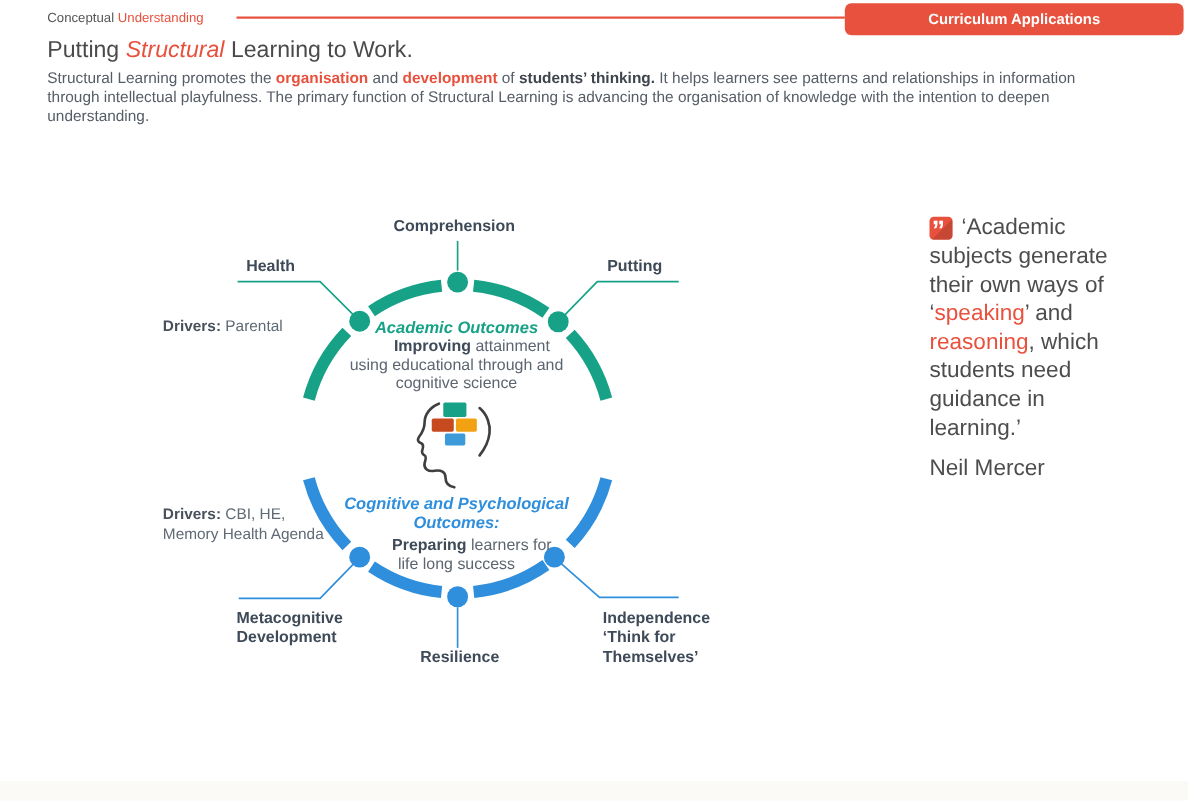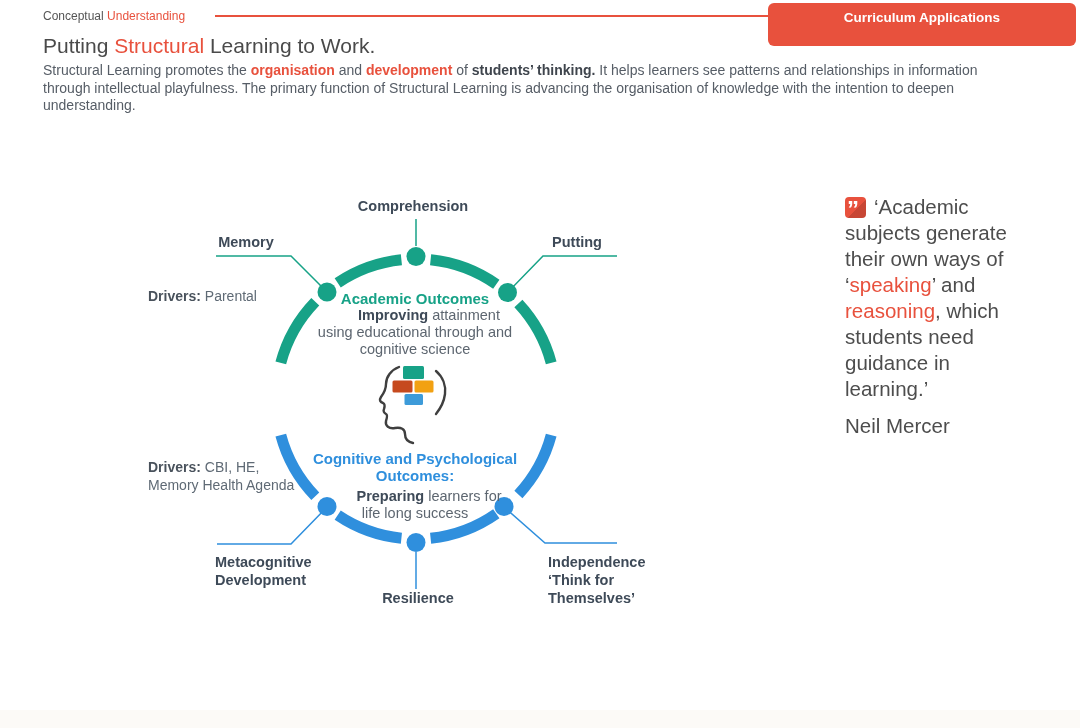--- a/index.html
+++ b/index.html
@@ -8,37 +8,37 @@
   }
   *{box-sizing:border-box;margin:0;padding:0;}
   html,body{width:1080px;height:728px;}
   body{font-family:"Liberation Sans",sans-serif;background:#fff;position:relative;overflow:hidden;}
   .abs{position:absolute;}
 
   
   .breadcrumb{left:43px;top:9px;font-size:12px;color:#555;}
   .breadcrumb .accent{color:var(--accent);}
   .rule{left:215px;top:15px;width:553px;height:2px;background:var(--accent);}
-  .app-btn{left:768px;top:3px;width:308px;height:43px;background:var(--accent);
+  .app-btn{left:768px;top:3px;width:308px;height:29px;background:var(--accent);
     border-radius:6px;color:#fff;font-size:13.5px;font-weight:600;text-align:center;line-height:29px;}
 
   
   .page-title{left:43px;top:34px;font-size:21px;color:var(--ink);}
-  .page-title .accent{color:var(--accent);}
+  .page-title .accent{color:var(--accent);font-style:italic;}
   .intro{left:43px;top:62px;width:985px;font-size:14px;line-height:17.5px;color:#565d66;}
   .intro .accent{color:var(--accent);font-weight:700;}
   .intro b{color:#3f454d;}
 
   
   .node-label{font-size:14.5px;font-weight:700;color:var(--slate);line-height:18px;}
   .center{transform:translateX(-50%);text-align:center;}
   .pre-line{white-space:pre-line;}
   .drivers{font-size:14px;line-height:18px;color:var(--gray);}
   .drivers b{color:#49525c;}
-  .circle-head{font-size:15px;font-weight:700;}
+  .circle-head{font-size:15px;font-weight:700;font-style:italic;}
   .circle-head.g{color:var(--green);}
   .circle-head.b{color:var(--blue);line-height:16.5px;}
   .circle-body{font-size:14.5px;line-height:17px;color:#5d6670;}
   .circle-body b{color:var(--slate);padding-left:28px;}
 
   svg .arc-g{stroke:var(--green);stroke-width:11;fill:none;}
   svg .arc-b{stroke:var(--blue);stroke-width:11;fill:none;}
   svg .dot-g{fill:var(--green);}
   svg .dot-b{fill:var(--blue);}
   svg .ln-g{stroke:var(--green);stroke-width:1.5;fill:none;}
@@ -111,21 +111,21 @@
     <path class="head" d="M 399 367 C 391 370 386 377 386 384 C 386 389 384 393 381 397 C 379 400 380 402 383 403 C 385 404 385 406 384 409 C 383 411 384 413 386 414 C 388 415 387 418 386 421 C 385 426 389 429 395 428 C 401 427 405 429 405 434 C 405 439 408 442 413 443"></path>
     <path class="head" d="M 436 371 C 443 377 446 386 445 394 C 444 402 440 409 436 414"></path>
     <rect x="403" y="366" width="21" height="13" rx="1.5" fill="#17a287"></rect>
     <rect x="392.5" y="380.5" width="20" height="12" rx="1.5" fill="#c64a1e"></rect>
     <rect x="414.5" y="380.5" width="19" height="12" rx="1.5" fill="#f2a112"></rect>
     <rect x="404.5" y="394" width="18.5" height="11" rx="1.5" fill="#3d9bd9"></rect>
   </g>
 </svg>
 
 <div class="abs node-label center" style="left:413px;top:197px">Comprehension</div>
-<div class="abs node-label center" style="left:246px;top:233px">Memory</div>
+<div class="abs node-label center" style="left:246px;top:233px">Health</div>
 <div class="abs node-label center" style="left:577px;top:233px">Putting</div>
 <div class="abs node-label pre-line" style="left:215px;top:553px">Metacognitive
 Development</div>
 <div class="abs node-label center" style="left:418px;top:589px">Resilience</div>
 <div class="abs node-label pre-line" style="left:548px;top:553px">Independence
 ‘Think for
 Themselves’</div>
 
 <div class="abs drivers" style="left:148px;top:287px;width:122px">
   <b>Drivers:</b><span> Parental</span>

